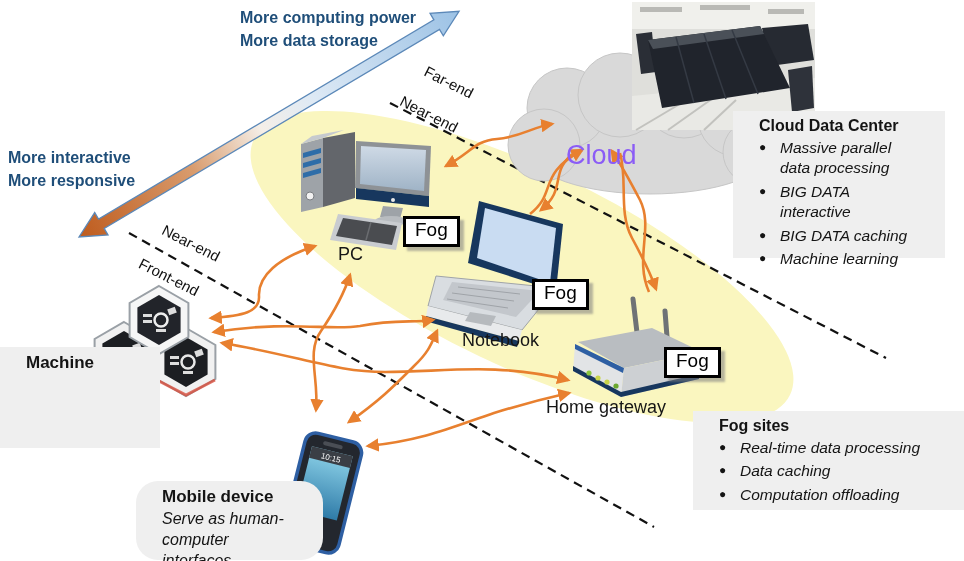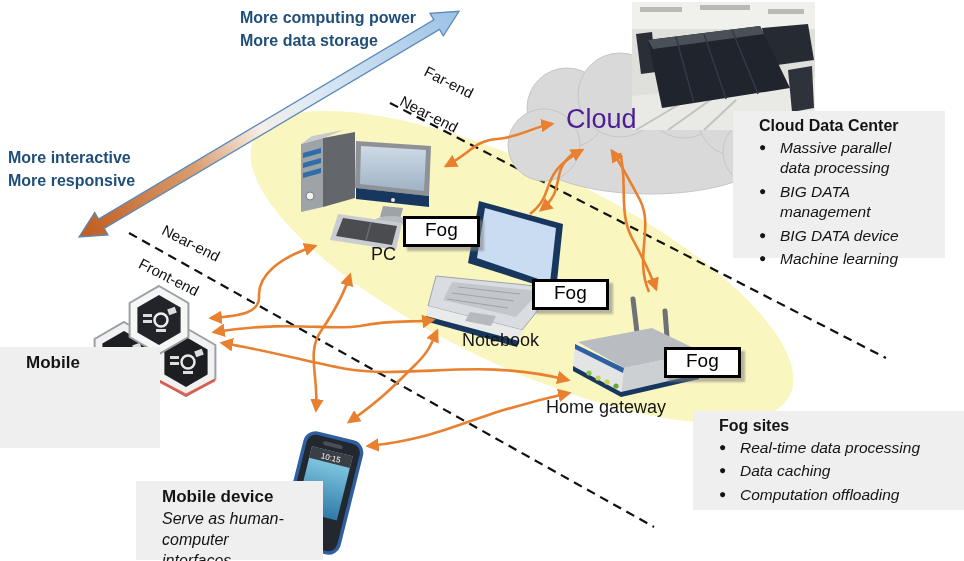--- a/index.html
+++ b/index.html
@@ -2,22 +2,22 @@
 <html><head>
 <meta charset="utf-8">
 <style>
   html,body{margin:0;padding:0;background:#fff;}
   .stage{position:relative;width:964px;height:561px;background:#ffffff;overflow:hidden;
          font-family:"Liberation Sans",sans-serif;}
   svg.layer{position:absolute;left:0;top:0;}
   .axis-label{position:absolute;font-weight:bold;font-size:16px;color:#1F4E79;line-height:1.45;white-space:nowrap;}
   .zone-label{position:absolute;font-size:15px;color:#111;transform:translate(-50%,-50%) rotate(27deg);white-space:nowrap;}
   .node-label{position:absolute;font-size:18px;color:#161616;white-space:nowrap;}
-  .cloud-label{position:absolute;font-size:27px;color:#4c1d95;white-space:nowrap;}
-  .fog-badge{position:absolute;background:#ffffff;border:3px solid #000;padding:0px 19px 3px;
+  .cloud-label{position:absolute;font-size:27px;color:#8b5cf6;white-space:nowrap;margin-top:36px;}
+  .fog-badge{position:absolute;background:#ffffff;border:3px solid #000;padding:0px 9px 3px;
              font-size:19px;color:#000;box-shadow:4px 4px 2px rgba(125,125,125,.55);}
   .info-box{position:absolute;background:#EFEFEF;padding:6px 26px;color:#141414;box-sizing:border-box;}
   .info-title{font-weight:bold;font-size:16px;margin:0 0 2px 0;}
   .info-desc{font-style:italic;font-size:16px;line-height:1.3;}
   .bullet-row{display:flex;font-style:italic;font-size:15.5px;line-height:1.32;margin-top:3px;}
   .bullet-dot{width:21px;flex:none;font-style:normal;font-size:12px;padding-top:2px;}
 </style>
 </head>
 <body>
 
@@ -195,41 +195,41 @@
     <div>More computing power</div>
     <div>More data storage</div>
   </div>
 
   <div class="zone-label" style="left:449px;top:82px;">Far-end</div>
   <div class="zone-label" style="left:429px;top:114px;">Near-end</div>
   <div class="zone-label" style="left:191px;top:243px;">Near-end</div>
   <div class="zone-label" style="left:169px;top:277px;">Front-end</div>
 
   <div class="cloud-label" style="left:566px;top:104px;">Cloud</div>
-  <div class="node-label" style="left:338px;top:244px;margin-left:33px;">PC</div>
+  <div class="node-label" style="left:338px;top:244px;">PC</div>
   <div class="node-label" style="left:462px;top:330px;">Notebook</div>
   <div class="node-label" style="left:546px;top:397px;">Home gateway</div>
 
   <div class="fog-badge" style="left:403px;top:216px;">Fog</div>
   <div class="fog-badge" style="left:532px;top:279px;">Fog</div>
   <div class="fog-badge" style="left:664px;top:347px;">Fog</div>
 
   <div class="info-box" style="left:733px;top:111px;width:212px;height:147px;">
     <div class="info-title">Cloud Data Center</div>
     <div class="bullet-row">
         <span class="bullet-dot">●</span>
         <span>Massive parallel data processing</span>
       </div>
     <div class="bullet-row">
         <span class="bullet-dot">●</span>
-        <span>BIG DATA management</span>
-      </div>
-    <div class="bullet-row">
-        <span class="bullet-dot">●</span>
-        <span>BIG DATA device</span>
+        <span>BIG DATA interactive</span>
+      </div>
+    <div class="bullet-row">
+        <span class="bullet-dot">●</span>
+        <span>BIG DATA caching</span>
       </div>
     <div class="bullet-row">
         <span class="bullet-dot">●</span>
         <span>Machine learning</span>
       </div>
   </div>
 
   <div class="info-box" style="left:673px;top:411px;width:274px;height:99px;margin-left:20px;">
     <div class="info-title">Fog sites</div>
     <div class="bullet-row">
@@ -240,21 +240,21 @@
         <span class="bullet-dot">●</span>
         <span>Data caching</span>
       </div>
     <div class="bullet-row">
         <span class="bullet-dot">●</span>
         <span>Computation offloading</span>
       </div>
   </div>
 
   <div class="info-box" style="left:0px;top:347px;width:160px;height:101px;">
-    <div class="info-title" style="font-size:17px;">Mobile</div>
-  </div>
-
-  <div class="info-box" style="left:136px;top:481px;width:187px;height:79px;">
+    <div class="info-title" style="font-size:17px;">Machine</div>
+  </div>
+
+  <div class="info-box" style="left:136px;top:481px;width:187px;height:79px;border-radius:22px;">
     <div class="info-title" style="font-size:17px;">Mobile device</div>
     <div class="info-desc">Serve as human-computer interfaces</div>
   </div>
 
 </div>
 
 </body></html>

